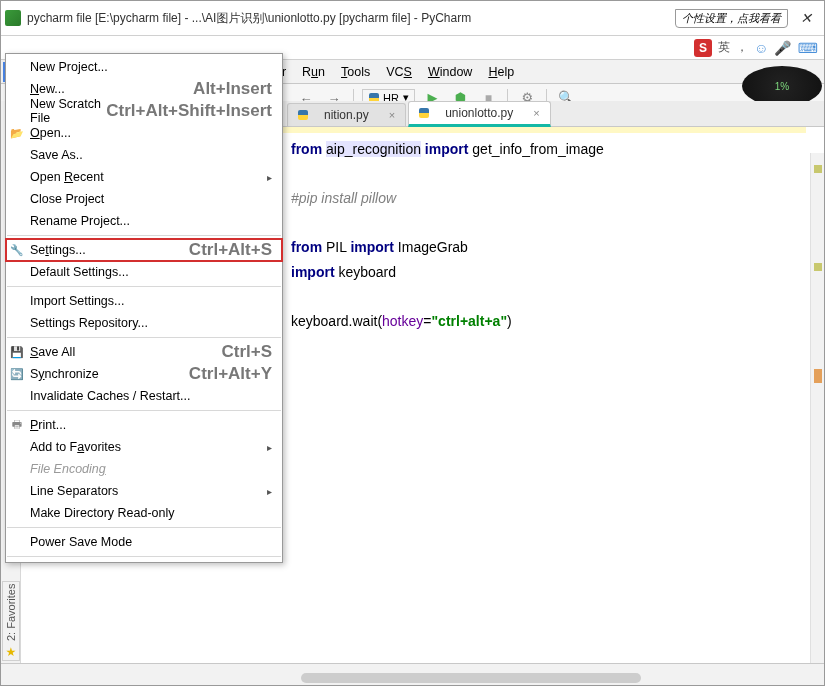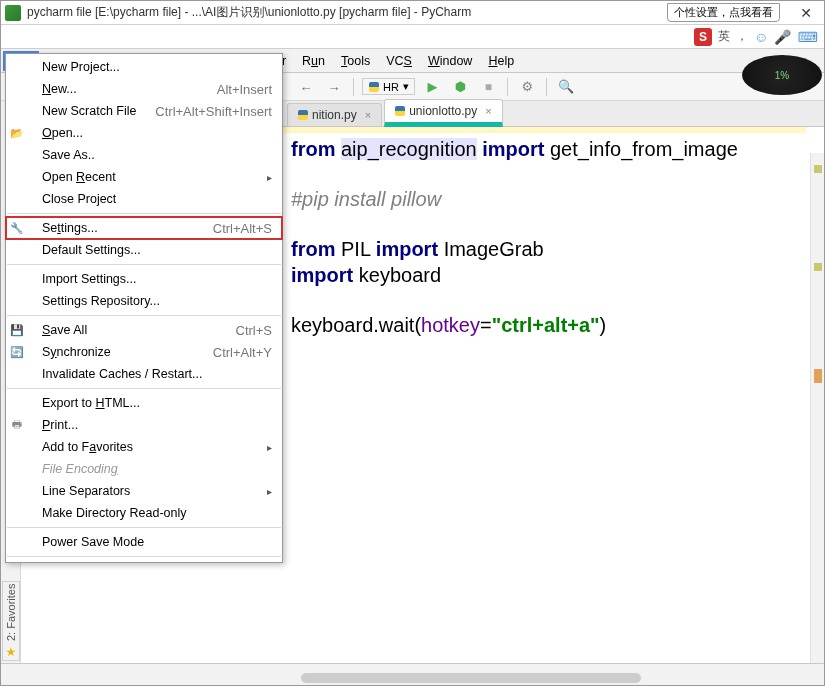--- a/index.html
+++ b/index.html
@@ -1,20 +1,20 @@
 <!DOCTYPE html>
 <html><head>
 <meta charset="utf-8">
 <style>
 * { margin: 0; padding: 0; box-sizing: border-box; font-family: "Segoe UI", Arial, sans-serif; }
 body { width: 825px; height: 686px; background: #fff; overflow: hidden; position: relative; border: 1px solid #999; }
-.title-bar { height: 24px; background: #fff; display: flex; align-items: center; padding: 0 4px; border-bottom: 1px solid #d0d0d0; }
+.title-bar { height: 35px; background: #fff; display: flex; align-items: center; padding: 0 4px; border-bottom: 1px solid #d0d0d0; }
 .title-icon { width: 16px; height: 16px; background: linear-gradient(135deg,#3a9b3a,#2a7a2a); margin-right: 6px; border-radius: 2px; }
 .title-text { flex: 1; font-size: 12px; color: #333; text-overflow: ellipsis; overflow: hidden; white-space: nowrap; }
-.title-right { display: flex; align-items: center; gap: 12px; }
+.title-right { display: flex; align-items: center; gap: 4px; font-style: italic; }
 .tip-box { background: #fff; border: 1px solid #999; padding: 1px 6px; font-size: 11px; border-radius: 0 0 4px 4px; }
 .close-btn { width: 28px; height: 20px; display:flex; align-items:center; justify-content:center; font-size:14px; color:#333; }
 .tray { height: 24px; display:flex; align-items:center; justify-content:flex-end; padding:0 6px; gap:6px; border-bottom:1px solid #d0d0d0; }
 .ime-s { width:18px;height:18px;background:#d32f2f;color:#fff;border-radius:3px;display:flex;align-items:center;justify-content:center;font-size:12px;font-weight:bold; }
 .tray span { font-size:12px; color:#555; }
 .tray .ico { font-size:14px; color:#4a90d9; }
 .menu-bar { height: 24px; background:#f2f2f2; display:flex; align-items:center; padding:0 2px; border-bottom:1px solid #c8c8c8; }
 .menu-item { padding: 3px 8px; font-size: 12.5px; color:#000; cursor:default; }
 .menu-item u { text-decoration: underline; }
 .menu-item.open { background:#4a86e8; color:#fff; }
@@ -23,38 +23,38 @@
 .tool-btn { width:22px; height:22px; display:flex; align-items:center; justify-content:center; font-size:13px; color:#666; border-radius:3px; }
 .run-select { display:flex; align-items:center; border:1px solid #ccc; border-radius:0; padding:1px 6px; font-size:11px; gap:4px; }
 .run-select .py { width:10px;height:10px;background:linear-gradient(180deg,#3776ab 50%,#ffd43b 50%);border-radius:2px; }
 .play { color:#4caf50; font-size:13px; }
 .bug { color:#4caf50; font-size:13px; }
 .stop { color:#aaa; font-size:12px; }
 .gear { color:#888; font-size:13px; }
 .pct-badge { position:absolute; right:2px; top:-18px; width:80px; height:40px; background:radial-gradient(circle,#222 0%,#111 100%); border-radius:50%; display:flex; align-items:center; justify-content:center; color:#7dd87d; font-size:10px; overflow:hidden; }
 .breadcrumb { height:24px; display:flex; align-items:center; padding:0 8px; font-size:12px; color:#333; border-bottom:1px solid #e0e0e0; background:#f9f9f9; }
 .file-menu { position:absolute; left:4px; top:52px; width:278px; background:#fff; border:1px solid #999; box-shadow:2px 2px 6px rgba(0,0,0,.25); z-index:100; padding:2px 0; }
-.fm-row { display:flex; align-items:center; height:22px; padding:0 10px 0 36px; font-size:12.5px; color:#000; position:relative; }
+.fm-row { display:flex; align-items:center; height:22px; padding:0 10px 0 24px; font-size:12.5px; color:#000; position:relative; }
 .fm-row.disabled { color:#999;font-style:italic; }
-.fm-row .shortcut { margin-left:auto; color:#777; font-size:13px; }
+.fm-row .shortcut { margin-left:auto; color:#777; font-size:17px;font-weight:bold; }
 .fm-row .arrow { margin-left:auto; color:#555; font-size:10px; }
 .fm-row .ic { position:absolute; left:4px; width:14px; text-align:center; font-size:11px; color:#888; }
 .fm-sep { height:1px; background:#d8d8d8; margin:3px 1px; }
 .fm-row.boxed { outline:2px solid #d32f2f; outline-offset:-1px; }
 .main { position:absolute; left:0; top:100px; right:0; bottom:22px; display:flex; }
 .gutter-left { width:20px; background:#f2f2f2; border-right:1px solid #d8d8d8; }
 .editor-area { flex:1; display:flex; flex-direction:column; min-width:0; }
 .tab-strip { height:26px; display:flex; align-items:flex-end; padding-left:4px; border-bottom:1px solid #c8c8c8; background:#ececec; }
-.etab { display:flex; align-items:center; gap:4px; padding:4px 10px; font-size:12px; border:1px solid #c8c8c8; border-bottom:none; background:#e2e2e2; border-radius:3px 3px 0 0; margin-right:2px; color:#333; }
-.etab.active { background:#fff; border-bottom:5px solid #14b8a6; position:relative; top:1px; }
+.etab { display:flex; align-items:center; gap:16px; padding:4px 10px; font-size:12px; border:1px solid #c8c8c8; border-bottom:none; background:#e2e2e2; border-radius:3px 3px 0 0; margin-right:2px; color:#333; }
+.etab.active { background:#fff; border-bottom:3px solid #14b8a6; position:relative; top:1px; }
 .etab .py { width:10px;height:10px;background:linear-gradient(180deg,#3776ab 50%,#ffd43b 50%);border-radius:2px; }
 .etab .x { color:#888; font-size:11px; margin-left:4px; }
 .code-wrap { flex:1; background:#fff; overflow:hidden; position:relative; }
 .code-banner { position:absolute; top:0; left:0; right:18px; height:6px; background:#fff8c4; }
-.code { padding:10px 0 8px 8px; font-family:"Consolas","Courier New",monospace; font-size:20px; line-height:24px; white-space:pre; color:#000; }
+.code { padding:10px 0 8px 8px; font-family:"Consolas","Courier New",monospace; font-size:14px; line-height:24px; white-space:pre; color:#000; }
 .k2 { color:#000080; font-weight:bold; }
 .hl { background:#e4e4ff; }
 .cm { color:#808080; font-style:italic; }
 .str { color:#008000; font-weight:bold; }
 .arg { color:#660099; }
 .mark-strip { position:absolute; right:0; top:26px; bottom:0; width:14px; background:#f2f2f2; border-left:1px solid #e0e0e0; }
 .mark-strip .m1 { position:absolute; top:12px; right:2px; width:8px;height:8px; background:#c8c86e; }
 .mark-strip .m2 { position:absolute; top:110px; right:2px; width:8px;height:8px; background:#c8c86e; }
 .mark-strip .m3 { position:absolute; top:216px; right:2px; width:8px;height:14px; background:#e4a05a; }
 .side-tab { position:absolute; left:1px; bottom:24px; width:18px; height:80px; writing-mode:vertical-rl; transform:rotate(180deg); font-size:11px; color:#555; background:#f2f2f2; border:1px solid #d0d0d0; display:flex; align-items:center; justify-content:center; gap:4px; }
@@ -143,20 +143,23 @@
   <div class="fm-row">
       <span>Save As..</span>
     </div>
   <div class="fm-row">
       <span>Open <u>R</u>ecent</span>
       <span class="arrow">▸</span>
     </div>
   <div class="fm-row">
       <span>Close Pro<u>j</u>ect</span>
     </div>
+  <div class="fm-row">
+      <span>Rename Project...</span>
+    </div>
   <div class="fm-sep"></div>
   <div class="fm-row boxed">
       <span class="ic">🔧</span>
       <span>Se<u>t</u>tings...</span>
       <span class="shortcut">Ctrl+Alt+S</span>
     </div>
   <div class="fm-row">
       <span>Default Settings...</span>
     </div>
   <div class="fm-sep"></div>
@@ -174,23 +177,20 @@
     </div>
   <div class="fm-row">
       <span class="ic">🔄</span>
       <span>S<u>y</u>nchronize</span>
       <span class="shortcut">Ctrl+Alt+Y</span>
     </div>
   <div class="fm-row">
       <span>Invalidate Caches / Restart...</span>
     </div>
   <div class="fm-sep"></div>
-  <div class="fm-row">
-      <span>Export to <u>H</u>TML...</span>
-    </div>
   <div class="fm-row">
       <span class="ic">🖶</span>
       <span><u>P</u>rint...</span>
     </div>
   <div class="fm-row">
       <span>Add to F<u>a</u>vorites</span>
       <span class="arrow">▸</span>
     </div>
   <div class="fm-row disabled">
       <span>File Encodin<u>g</u></span>

